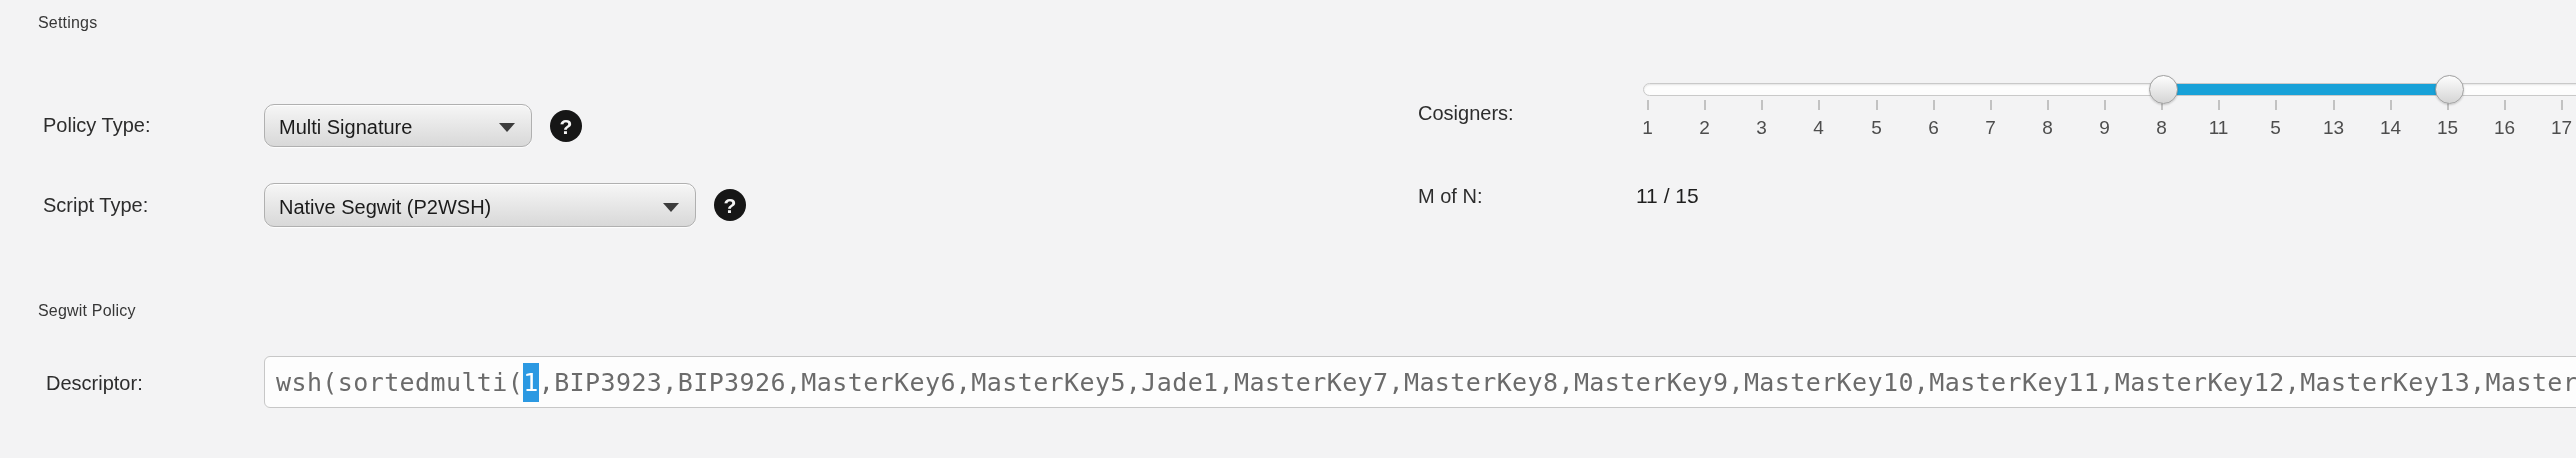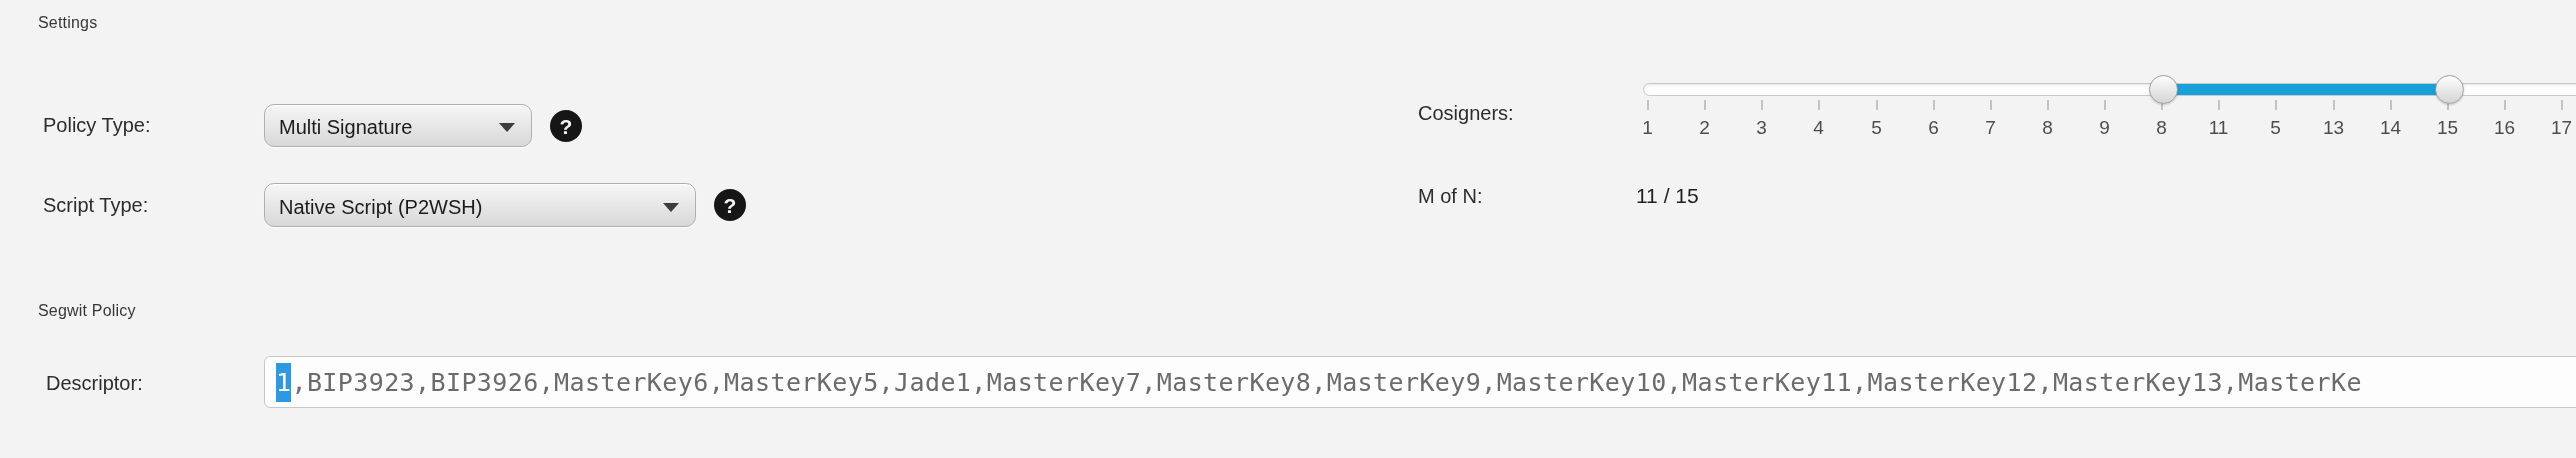--- a/index.html
+++ b/index.html
@@ -130,21 +130,21 @@
 
 <div class="abs form-label" style="left:43px; top:114px;">Policy Type:</div>
 <div class="combo" style="left:264px; top:104px; width:268px; height:43px;">
   <span class="combo-text">Multi Signature</span>
   <span class="combo-arrow"></span>
 </div>
 <div class="help-icon" style="left:550px; top:110px;">?</div>
 
 <div class="abs form-label" style="left:43px; top:194px;">Script Type:</div>
 <div class="combo" style="left:264px; top:183px; width:432px; height:44px;">
-  <span class="combo-text">Native Script (P2WSH)</span>
+  <span class="combo-text">Native Segwit (P2WSH)</span>
   <span class="combo-arrow"></span>
 </div>
 <div class="help-icon" style="left:714px; top:189px;">?</div>
 
 <div class="abs form-label" style="left:1418px; top:102px;">Cosigners:</div>
 <div class="slider-track">
   <div class="range-fill" style="left: 519px; width: 286px; background: rgb(23, 161, 216);"></div>
   <div class="slider-handle" style="left: 519px;"></div>
   <div class="slider-handle" style="left: 805px;"></div>
 </div>
@@ -219,16 +219,17 @@
     </div>
   </div>
 
 <div class="abs form-label" style="left:1418px; top:185px;">M of N:</div>
 <div class="abs mofn-value" style="left:1636px; top:184px;">11 / 15</div>
 
 <div class="abs section-title" style="left:38px; top:302px;">Segwit Policy</div>
 
 <div class="abs form-label" style="left:46px; top:372px;">Descriptor:</div>
 <div class="descriptor-field">
+  <span>wsh(sortedmulti(</span>
     <span class="sel" style="background: rgb(44, 153, 226);">1</span>
     <span>,BIP3923,BIP3926,MasterKey6,MasterKey5,Jade1,MasterKey7,MasterKey8,MasterKey9,MasterKey10,MasterKey11,MasterKey12,MasterKey13,MasterKe</span>
 </div>
 
 
 </body></html>

